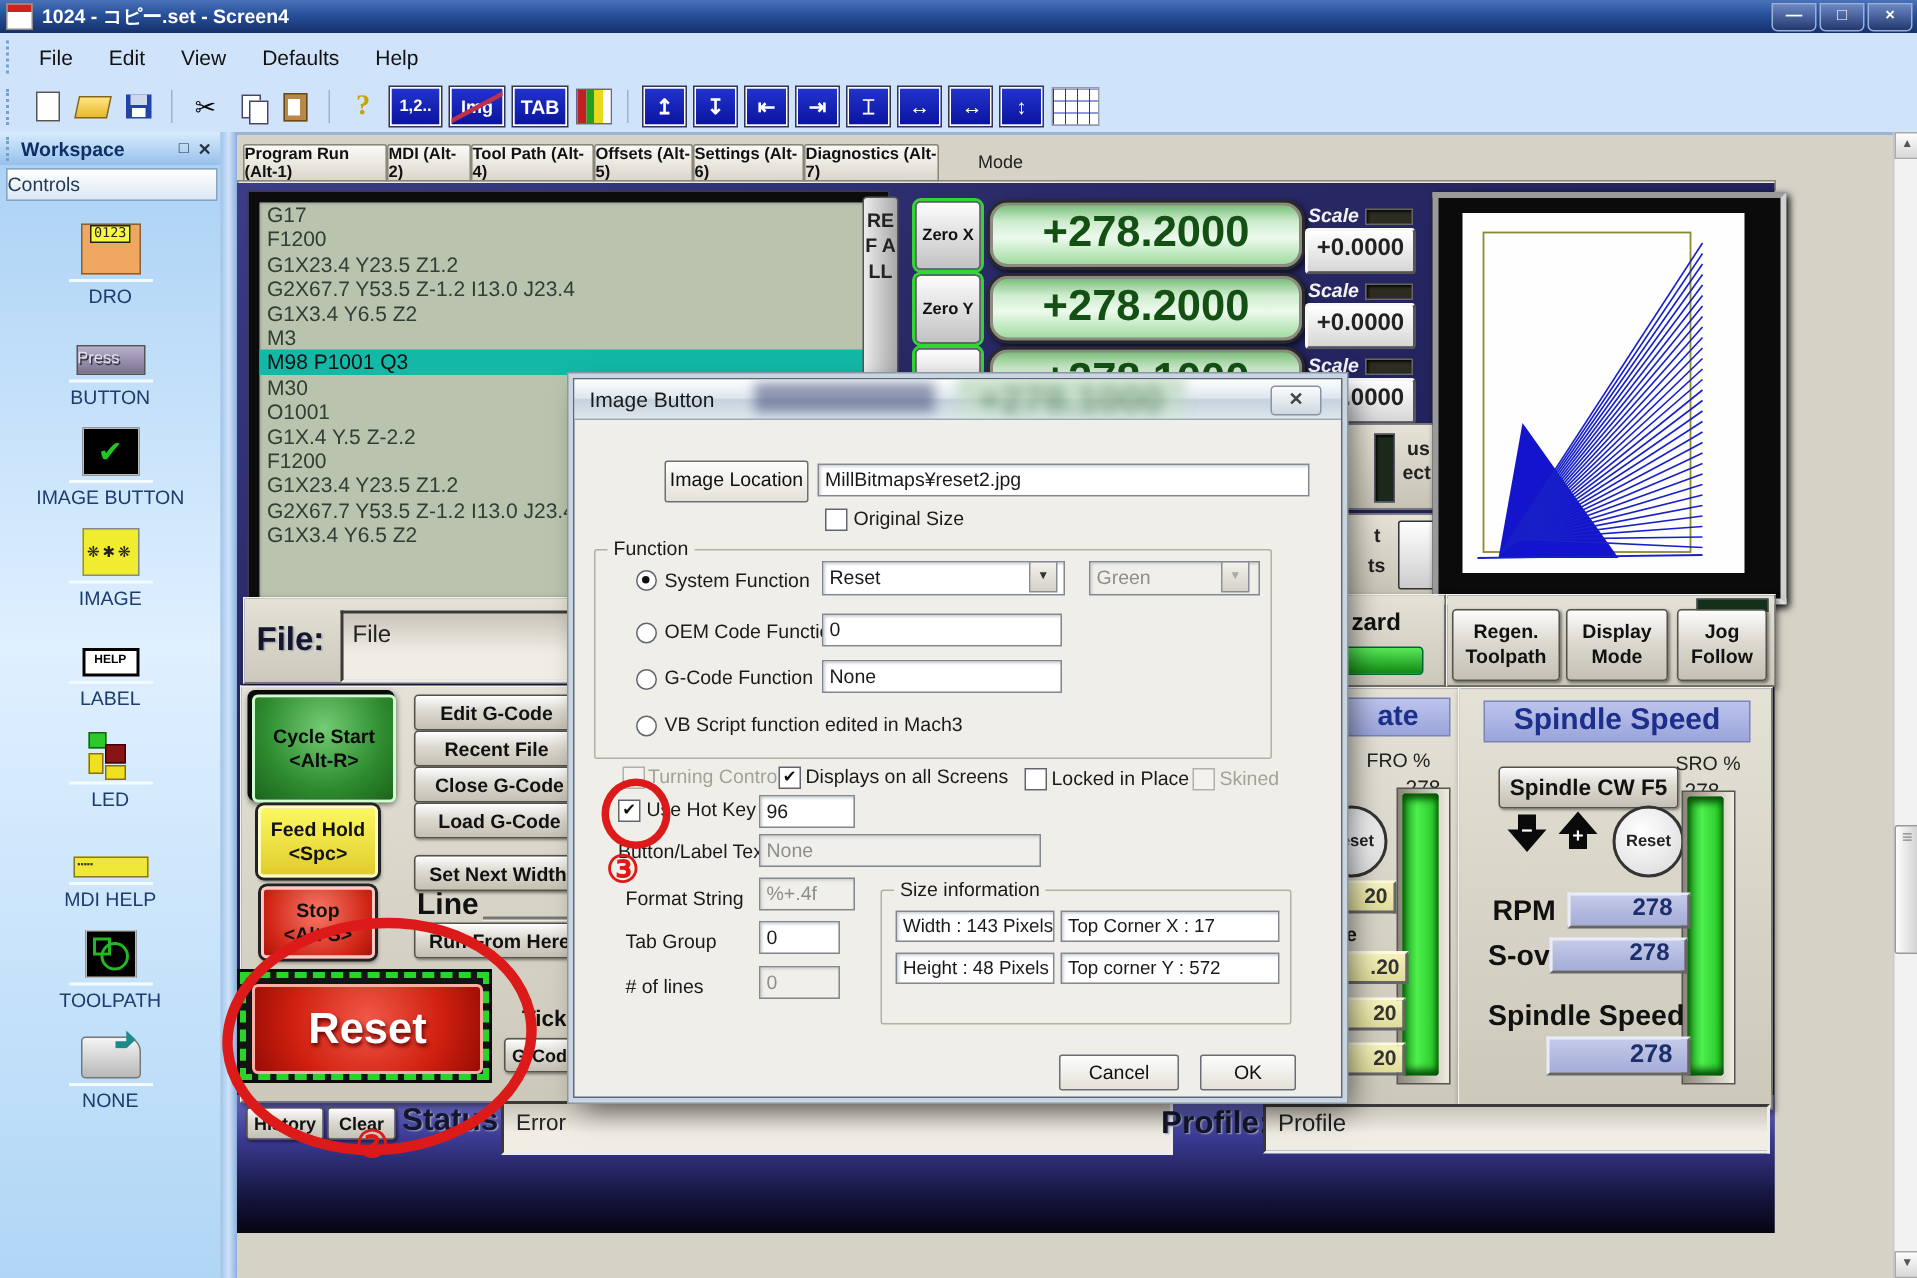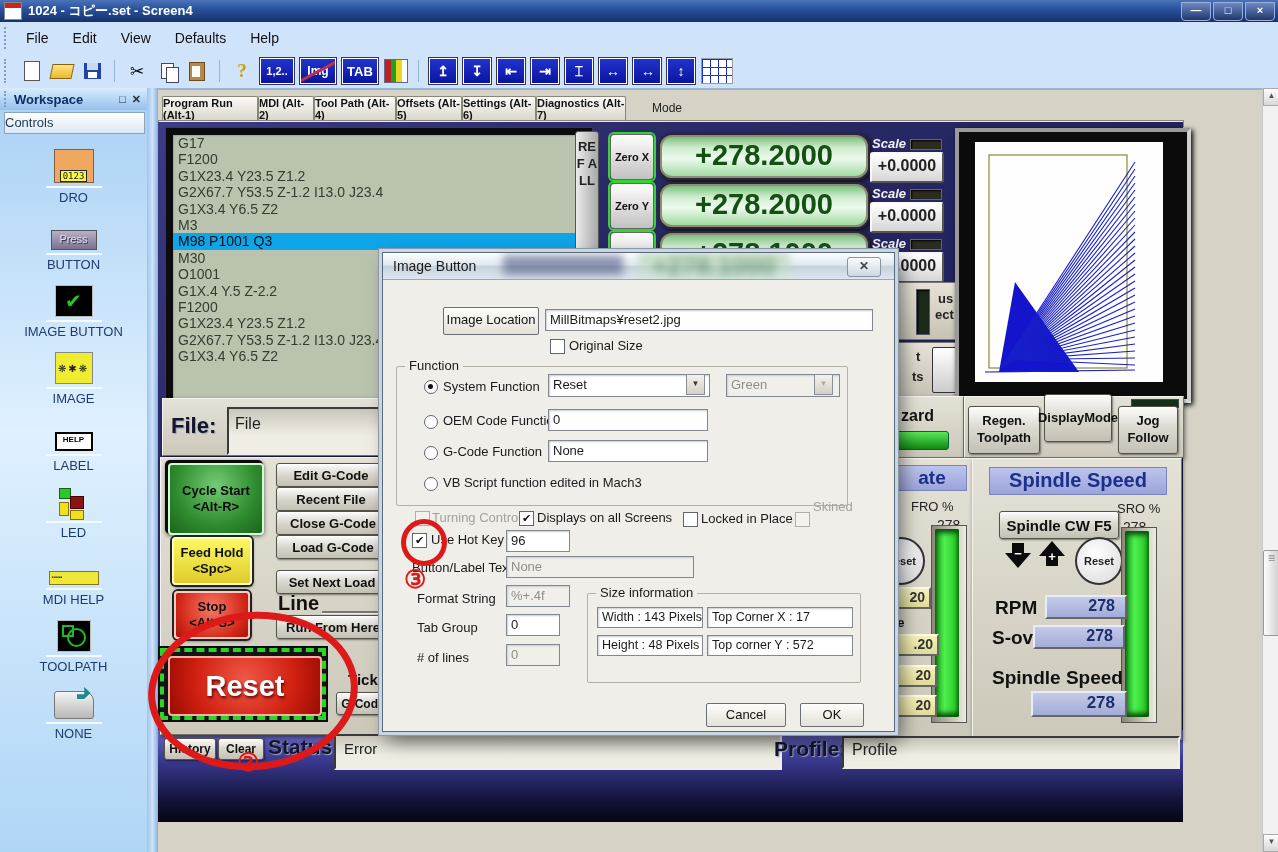--- a/index.html
+++ b/index.html
@@ -50,24 +50,24 @@
     background:linear-gradient(180deg,#d8ecfd,#96c0ec);display:flex;align-items:center;
     font-size:13px;font-weight:bold;color:#0d2f66;}
   .ws-head .sp{flex:1;}
   .ws-hbtn{font-size:11px;color:#234;margin-right:6px;font-weight:bold;}
   .ws-controls{left:4px;top:112px;width:139px;height:20px;background:linear-gradient(180deg,#ffffff,#dce8f4);
     border:1px solid #8aa4c0;text-align:left;font-size:13px;color:#223a55;line-height:19px;}
   .ws-list{left:2px;top:138px;width:143px;display:flex;flex-direction:column;align-items:center;}
   .ws-item{height:67px;display:flex;flex-direction:column;align-items:center;justify-content:flex-end;}
   .ws-sep{width:56px;border-top:2px solid #f4fbff;margin:3px 0 2px 0;}
   .ws-label{font-size:13px;color:#1c3c6e;}
-  .ic-dro{width:38px;height:32px;background:#f0a860;border:1px solid #806040;display:flex;align-items:flex-end;justify-content:center;}
+  .ic-dro{width:38px;height:32px;background:#f0a860;border:1px solid #806040;display:flex;align-items:flex-start;justify-content:center;}
   .ic-dro span{background:#f8f840;border:1px solid #222;font-size:9px;padding:0 2px;color:#222;font-family:"DejaVu Sans Mono",monospace;}
   .ic-press{width:44px;height:18px;background:linear-gradient(180deg,#b8b0c8,#7a7290);border:1px solid #555;
-    font-size:11px;color:#e4dcf4;text-align:center;line-height:16px;text-shadow:1px 1px #333;}
+    font-size:11px;color:#e4dcf4;line-height:16px;text-shadow:1px 1px #333;}
   .ic-imgbtn{width:36px;height:30px;background:#000;border:1px solid #bbb;color:#22c822;font-size:20px;
     display:flex;align-items:center;justify-content:center;}
   .ic-image{width:36px;height:30px;background:#f0ec30;border:1px solid #888;color:#222;font-size:10px;
     display:flex;align-items:center;justify-content:center;letter-spacing:2px;}
   .ic-label{width:34px;height:15px;background:#fff;border:2px solid #000;font-size:8px;font-weight:bold;
     text-align:center;line-height:11px;color:#000;}
   .ic-led{width:36px;height:30px;position:relative;}
   .ic-led i{position:absolute;display:block;}
   .ic-mdi{width:46px;height:12px;background:#f0e838;border:1px solid #887620;font-size:6px;color:#333;overflow:hidden;line-height:11px;padding-left:2px;}
   .ic-gcl{width:32px;height:32px;background:#f8f048;border:1px solid #888;
@@ -88,21 +88,21 @@
   .tabstrip-edge{background:linear-gradient(180deg,#f2efe8,#b8b4a6);border:1px solid #8a8678;}
   .canvas{left:158px;top:122px;width:1025px;height:700px;
     background:linear-gradient(150deg,#3c3c88 0%,#2a2a68 25%,#20205a 55%,#191948 100%);}
   .band{left:158px;top:730px;width:1025px;height:92px;
     background:linear-gradient(180deg,#6a6ac0 0%,#3c3c96 30%,#14143c 75%,#050512 100%);}
 
   
   .gcode{left:166px;top:128px;width:412px;height:264px;background:#b9c3ad;
     border:7px solid #0c0c0c;box-shadow:0 0 0 1px #3a3a52, inset 0 0 2px #667;}
   .gl{height:16.4px;font-size:14px;color:#333d33;padding-left:5px;white-space:pre;}
-  .gl.hl{background:#0ea5e9;color:#111;}
+  .gl.hl{background:#14b8a6;color:#111;}
 
   
   .refall{left:575px;top:131px;width:22px;height:206px;background:linear-gradient(90deg,#ececec,#a8a8a8);
     border:1px solid #555;border-radius:3px;font-size:13px;font-weight:bold;color:#222;
     text-align:center;word-break:break-all;line-height:17px;padding-top:6px;}
   .zerobtn{width:42px;height:44px;background:linear-gradient(180deg,#fdfdfd,#c2c2c2);
     border:1px solid #666;border-radius:4px;box-shadow:0 0 0 2px #35d435;
     font-size:11px;font-weight:bold;color:#111;display:flex;align-items:center;justify-content:center;
     text-align:center;line-height:1.15;}
   .drogreen{width:208px;height:43px;border:2px solid #2a2a2a;border-radius:14px;
@@ -439,21 +439,21 @@
   <span style="position:absolute;left:12px;top:10px;font-size:16px;font-weight:bold;color:#111">zard</span>
   <div style="position:absolute;left:4px;top:34px;width:54px;height:17px;border-radius:3px;border:1px solid #063;background:linear-gradient(180deg,#58e858,#128812)"></div>
 </div>
 <div class="abs gpanel" style="left:964px;top:396px;width:218px;height:60px">
   <div style="position:absolute;left:166px;top:2px;width:46px;height:7px;background:#14301a;border:1px solid #445"></div>
 </div>
 <div class="abs mbtn" style="left:968px;top:406px;width:70px;height:46px;font-size:13px;flex-direction:column;line-height:1.3">
   <span>Regen.</span>
   <span>Toolpath</span>
 </div>
-<div class="abs mbtn" style="left:1044px;top:394px;width:66px;height:46px;font-size:13px;flex-direction:row;line-height:1.3">
+<div class="abs mbtn" style="left:1044px;top:406px;width:66px;height:46px;font-size:13px;flex-direction:column;line-height:1.3">
   <span>Display</span>
   <span>Mode</span>
 </div>
 <div class="abs mbtn" style="left:1118px;top:406px;width:58px;height:46px;font-size:13px;flex-direction:column;line-height:1.3">
   <span>Jog</span>
   <span>Follow</span>
 </div>
 
 <div class="abs gpanel" style="left:162px;top:398px;width:420px;height:56px">
   <span class="biglab" style="position:absolute;left:8px;top:14px;font-size:22px">File:</span>
@@ -474,21 +474,21 @@
 </div>
 <div class="abs redbtn" style="left:174px;top:591px;width:72px;height:44px">
   <span>Stop</span>
   <span>&lt;Alt-S&gt;</span>
 </div>
 
 <div class="abs mbtn" style="left:276px;top:463px;width:108px;height:22px;font-size:13px">Edit G-Code</div>
 <div class="abs mbtn" style="left:276px;top:487px;width:108px;height:22px;font-size:13px">Recent File</div>
 <div class="abs mbtn" style="left:276px;top:511px;width:112px;height:22px;font-size:13px">Close G-Code</div>
 <div class="abs mbtn" style="left:276px;top:535px;width:112px;height:22px;font-size:13px">Load G-Code</div>
-<div class="abs mbtn" style="left:276px;top:570px;width:110px;height:22px;font-size:13px">Set Next Load</div>
+<div class="abs mbtn" style="left:276px;top:570px;width:110px;height:22px;font-size:13px">Set Next Width</div>
 <span class="abs" style="left:278px;top:592px;font-size:20px;font-weight:bold;color:#111">Line</span>
 <div class="abs" style="left:322px;top:611px;width:66px;height:2px;background:#777;box-shadow:0 1px 0 #eee"></div>
 <div class="abs mbtn" style="left:276px;top:615px;width:112px;height:22px;font-size:13px">Run From Here</div>
 
 <div class="abs reset-frame" style="left:160px;top:648px;width:150px;height:56px">
   <div class="reset-inner">Reset</div>
 </div>
 
 <span class="abs" style="left:348px;top:671px;font-size:15px;font-weight:bold;color:#111">Ticker</span>
 <div class="abs mbtn" style="left:336px;top:692px;width:52px;height:21px;font-size:12px">G-Code</div>
@@ -585,21 +585,21 @@
     <span class="rad" style="left:41px;top:198px"></span>
     <span class="dlbl" style="left:60px;top:196px">VB Script function edited in Mach3</span>
 
     <span class="cbx dis" style="left:32px;top:232px"></span>
     <span class="dlbl dis" style="left:49px;top:231px">Turning Control</span>
     <span class="cbx" style="left:136px;top:232px">✔</span>
     <span class="dlbl" style="left:154px;top:231px">Displays on all Screens</span>
     <span class="cbx" style="left:300px;top:233px"></span>
     <span class="dlbl" style="left:318px;top:232px">Locked in Place</span>
     <span class="cbx dis" style="left:412px;top:233px"></span>
-    <span class="dlbl dis" style="left:430px;top:220px">Skined</span>
+    <span class="dlbl dis" style="left:430px;top:232px">Skined</span>
 
     <span class="cbx" style="left:29px;top:254px">✔</span>
     <span class="dlbl" style="left:48px;top:253px">Use Hot Key</span>
     <div class="fld" style="left:123px;top:251px;width:54px;height:16px">96</div>
 
     <span class="dlbl" style="left:29px;top:281px">Button/Label Text</span>
     <div class="fld dis" style="left:123px;top:277px;width:178px;height:16px">None</div>
 
     <span class="dlbl" style="left:34px;top:312px">Format String</span>
     <div class="fld dis" style="left:123px;top:306px;width:54px;height:16px">%+.4f</div>

